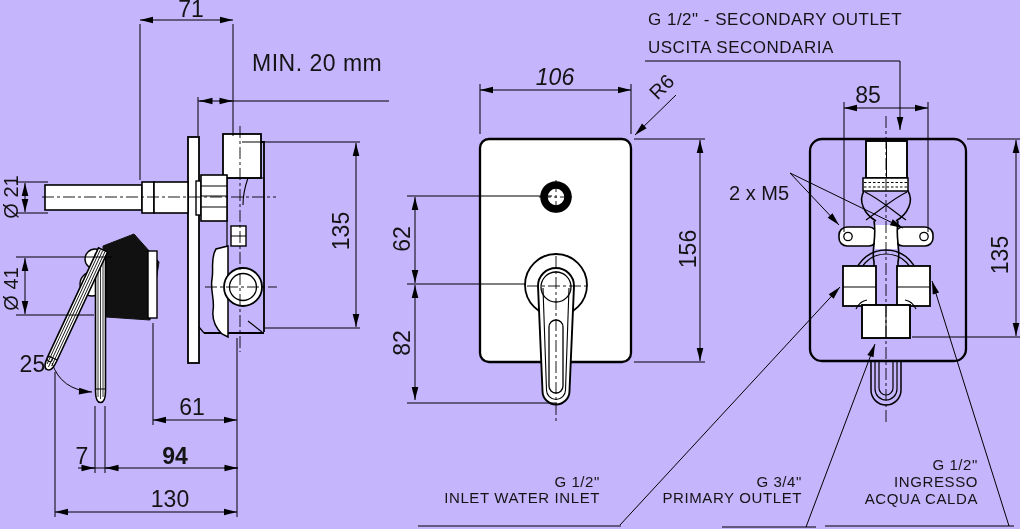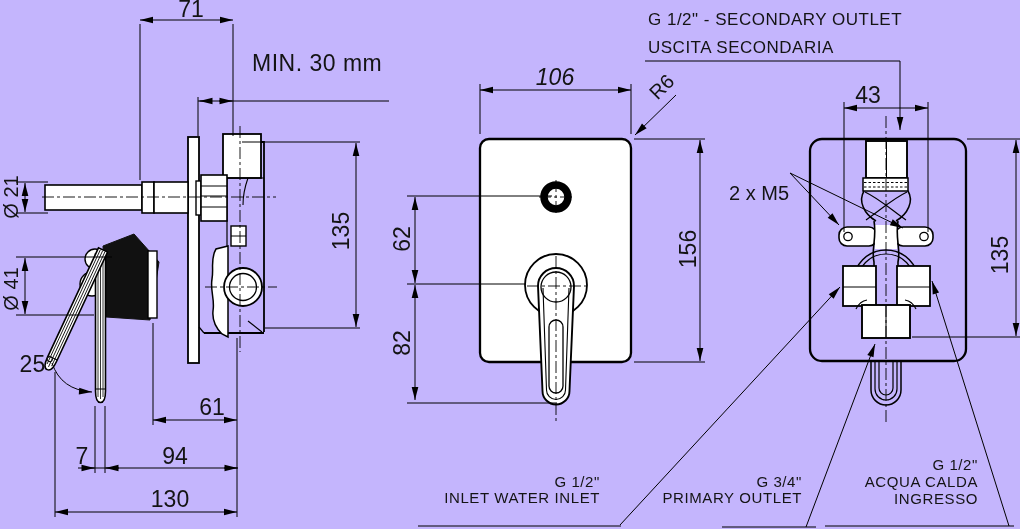--- a/index.html
+++ b/index.html
@@ -192,50 +192,50 @@
     <path d="M620,525 L840,287" marker-end="url(#arw)"></path>
     <path d="M806,527 L875,344" marker-end="url(#arw)"></path>
     <path d="M1009,526 L932,281" marker-end="url(#arw)"></path>
     <path d="M418,526 H621"></path>
     <path d="M722,527 H816"></path>
     <path d="M825,526 H1014"></path>
   </g>
 </svg>
 
   <div class="t c s23" style="left:191px;top:9px;">71</div>
-  <div class="t s23 ls" style="left:252px;top:51px;">MIN. 30 mm</div>
+  <div class="t s23 ls" style="left:252px;top:51px;">MIN. 20 mm</div>
   <div class="t v s20" style="left:11px;top:197px;">Ø 21</div>
   <div class="t v s20" style="left:11px;top:289px;">Ø 41</div>
   <div class="t c s23" style="left:29px;top:364px;margin-left:8px;">25°</div>
-  <div class="t c s23" style="left:212px;top:407px;text-align:right;">61</div>
+  <div class="t c s23" style="left:192px;top:407px;text-align:right;">61</div>
   <div class="t c s23" style="left:82px;top:456px;">7</div>
-  <div class="t c s23" style="left:175px;top:456px;">94</div>
+  <div class="t c s23" style="left:175px;top:456px;font-weight:bold;">94</div>
   <div class="t c s23" style="left:170px;top:499px;">130</div>
   <div class="t v s23" style="left:341px;top:231px;">135</div>
   <div class="t c s23" style="left:555px;top:77px;font-style:italic;">106</div>
   <div class="t r45 s20" style="left:662px;top:87px;">R6</div>
   <div class="t v s23" style="left:402px;top:239px;">62</div>
   <div class="t v s23" style="left:402px;top:343px;">82</div>
   <div class="t v s23" style="left:688px;top:249px;">156</div>
-  <div class="t c s23" style="left:868px;top:95px;">43</div>
+  <div class="t c s23" style="left:868px;top:95px;">85</div>
   <div class="t s20" style="left:729px;top:161px;margin-top:22px;">2 x M5</div>
   <div class="t v s23" style="left:1000px;top:255px;">135</div>
 
   <div class="t s17" style="left:648px;top:11px;">G 1/2" - SECONDARY OUTLET</div>
   <div class="t s17 it" style="left:648px;top:39px;">USCITA SECONDARIA</div>
 
   <div class="t s15 rblock" style="right:420px;top:474px;">
     <div>G 1/2"</div>
     <div class="it">INLET WATER INLET</div>
   </div>
 
   <div class="t s15 rblock" style="right:218px;top:474px;">
     <div>G 3/4"</div>
     <div class="it">PRIMARY OUTLET</div>
   </div>
 
   <div class="t s15 rblock hot" style="right:42px;top:456px;">
     <div>G 1/2"</div>
+    <div>INGRESSO</div>
     <div>ACQUA CALDA</div>
-    <div>INGRESSO</div>
   </div>
 
 </div>
 
 </body></html>

